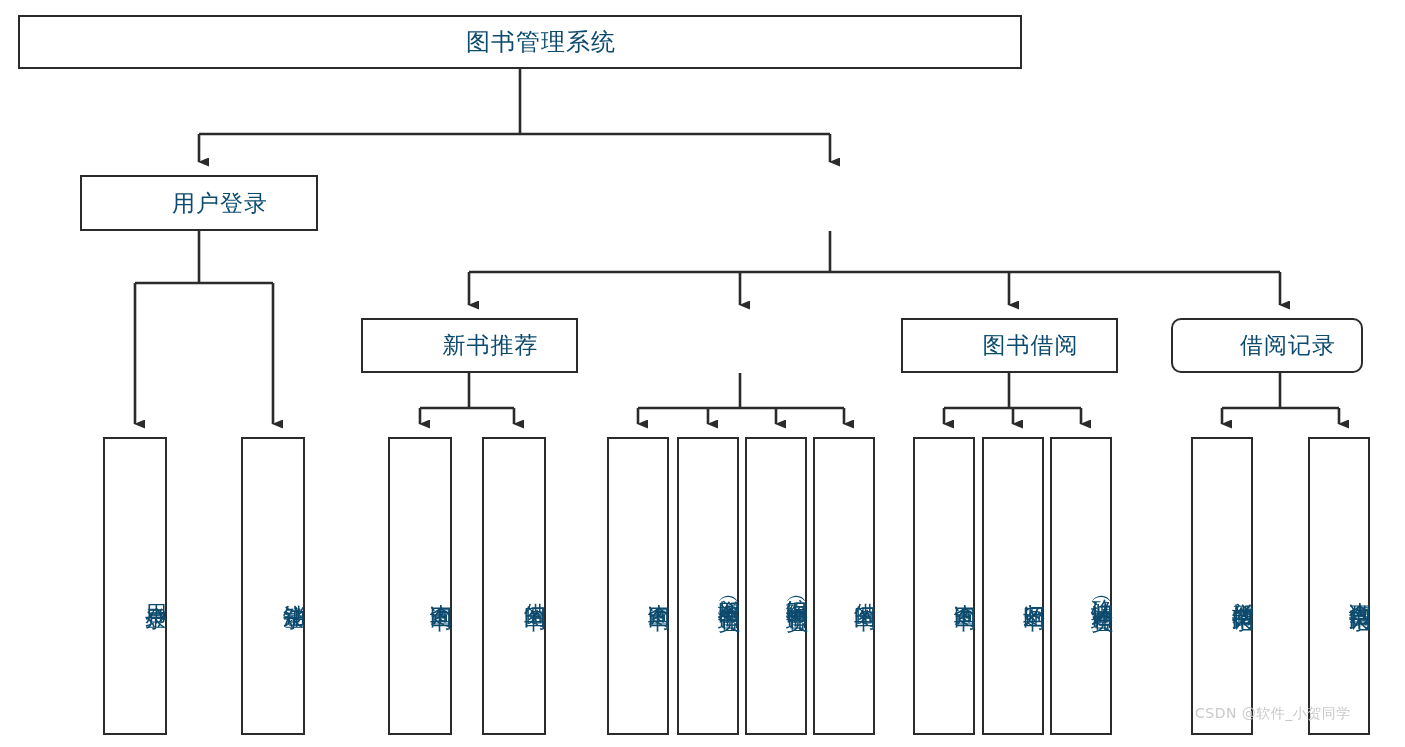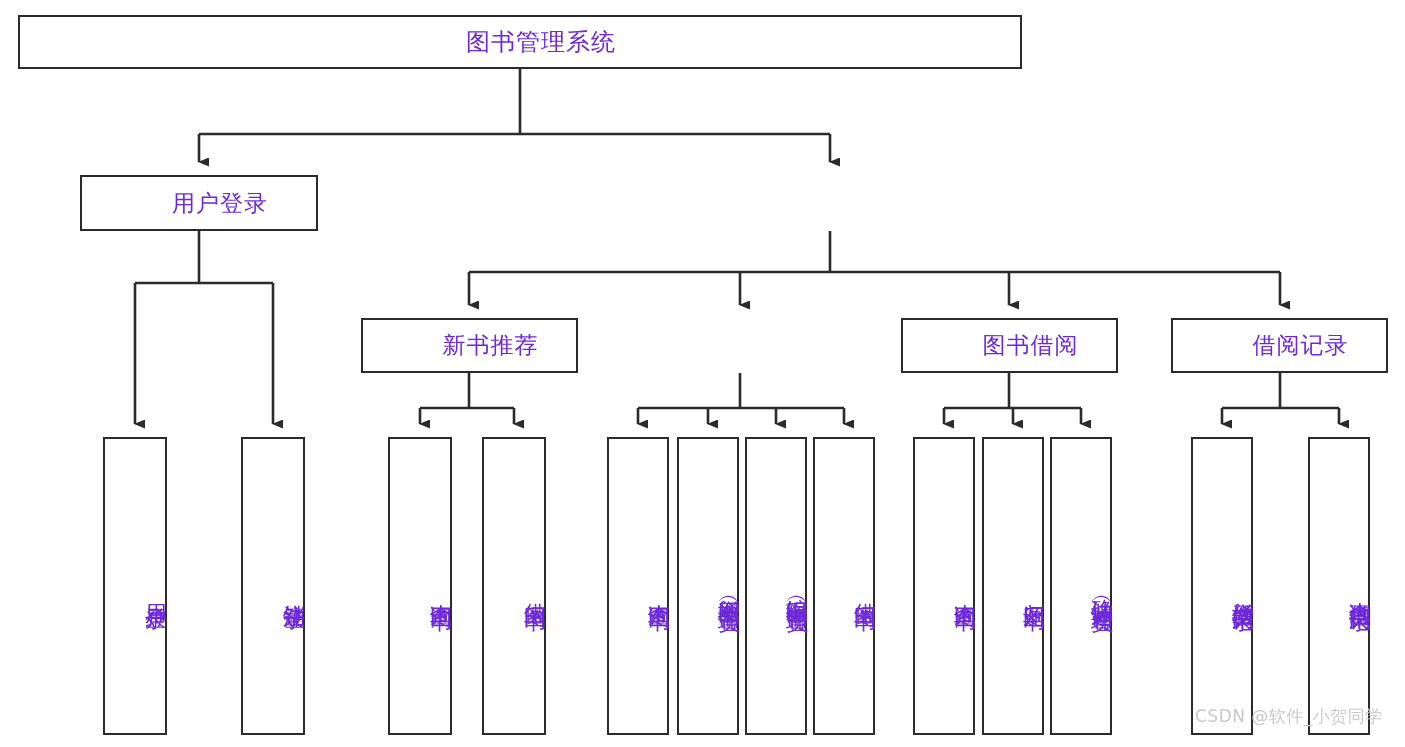--- a/index.html
+++ b/index.html
@@ -27,21 +27,21 @@
   }
   .node {
     position: absolute;
     box-sizing: border-box;
     border: 2.5px solid #2b2b2b;
     background: #ffffff;
     display: flex;
     align-items: center;
     justify-content: center;
     text-align: center;
-    color: #6d28d9;
+    color: #0c4a6e;
     padding-left: 42px;
   }
   .node.h {
     font-size: 23px;
     letter-spacing: 1px;
   }
   .node.h-root {
     font-size: 24px;
     letter-spacing: 1px;
   }
@@ -52,21 +52,21 @@
     letter-spacing: 2px;
     padding-top: 8px;
     line-height: 1;
   }
   .node.v > span {
     display: block;
   }
   .watermark {
     position: absolute;
     color: #c9c9c9;
-    font-size: 17px;
+    font-size: 14px;
     letter-spacing: 0.5px;
     white-space: nowrap;
     font-family: "DejaVu Sans", "Liberation Sans", sans-serif;
   }
 </style>
 </head>
 <body>
 
 <div id="canvas">
 
@@ -130,21 +130,21 @@
   <div class="node h" style="left:80px; top:175px; width:238px; height:56px;">
     <span>用户登录</span>
   </div>
 
   <div class="node h" style="left:361px; top:318px; width:217px; height:55px;">
     <span>新书推荐</span>
   </div>
   <div class="node h" style="left:901px; top:318px; width:217px; height:55px;">
     <span>图书借阅</span>
   </div>
-  <div class="node h" style="left:1171px; top:318px; width:217px; height:55px;">
+  <div class="node h" style="left:1171px; top:318px; width:192px; height:55px;border-radius:10px;">
     <span>借阅记录</span>
   </div>
 
   <div class="node v" style="left:103px; top:437px; width:64px; height:298px;">
     <span>用户登录</span>
   </div>
   <div class="node v" style="left:241px; top:437px; width:64px; height:298px;">
     <span>注销登录</span>
   </div>
 

